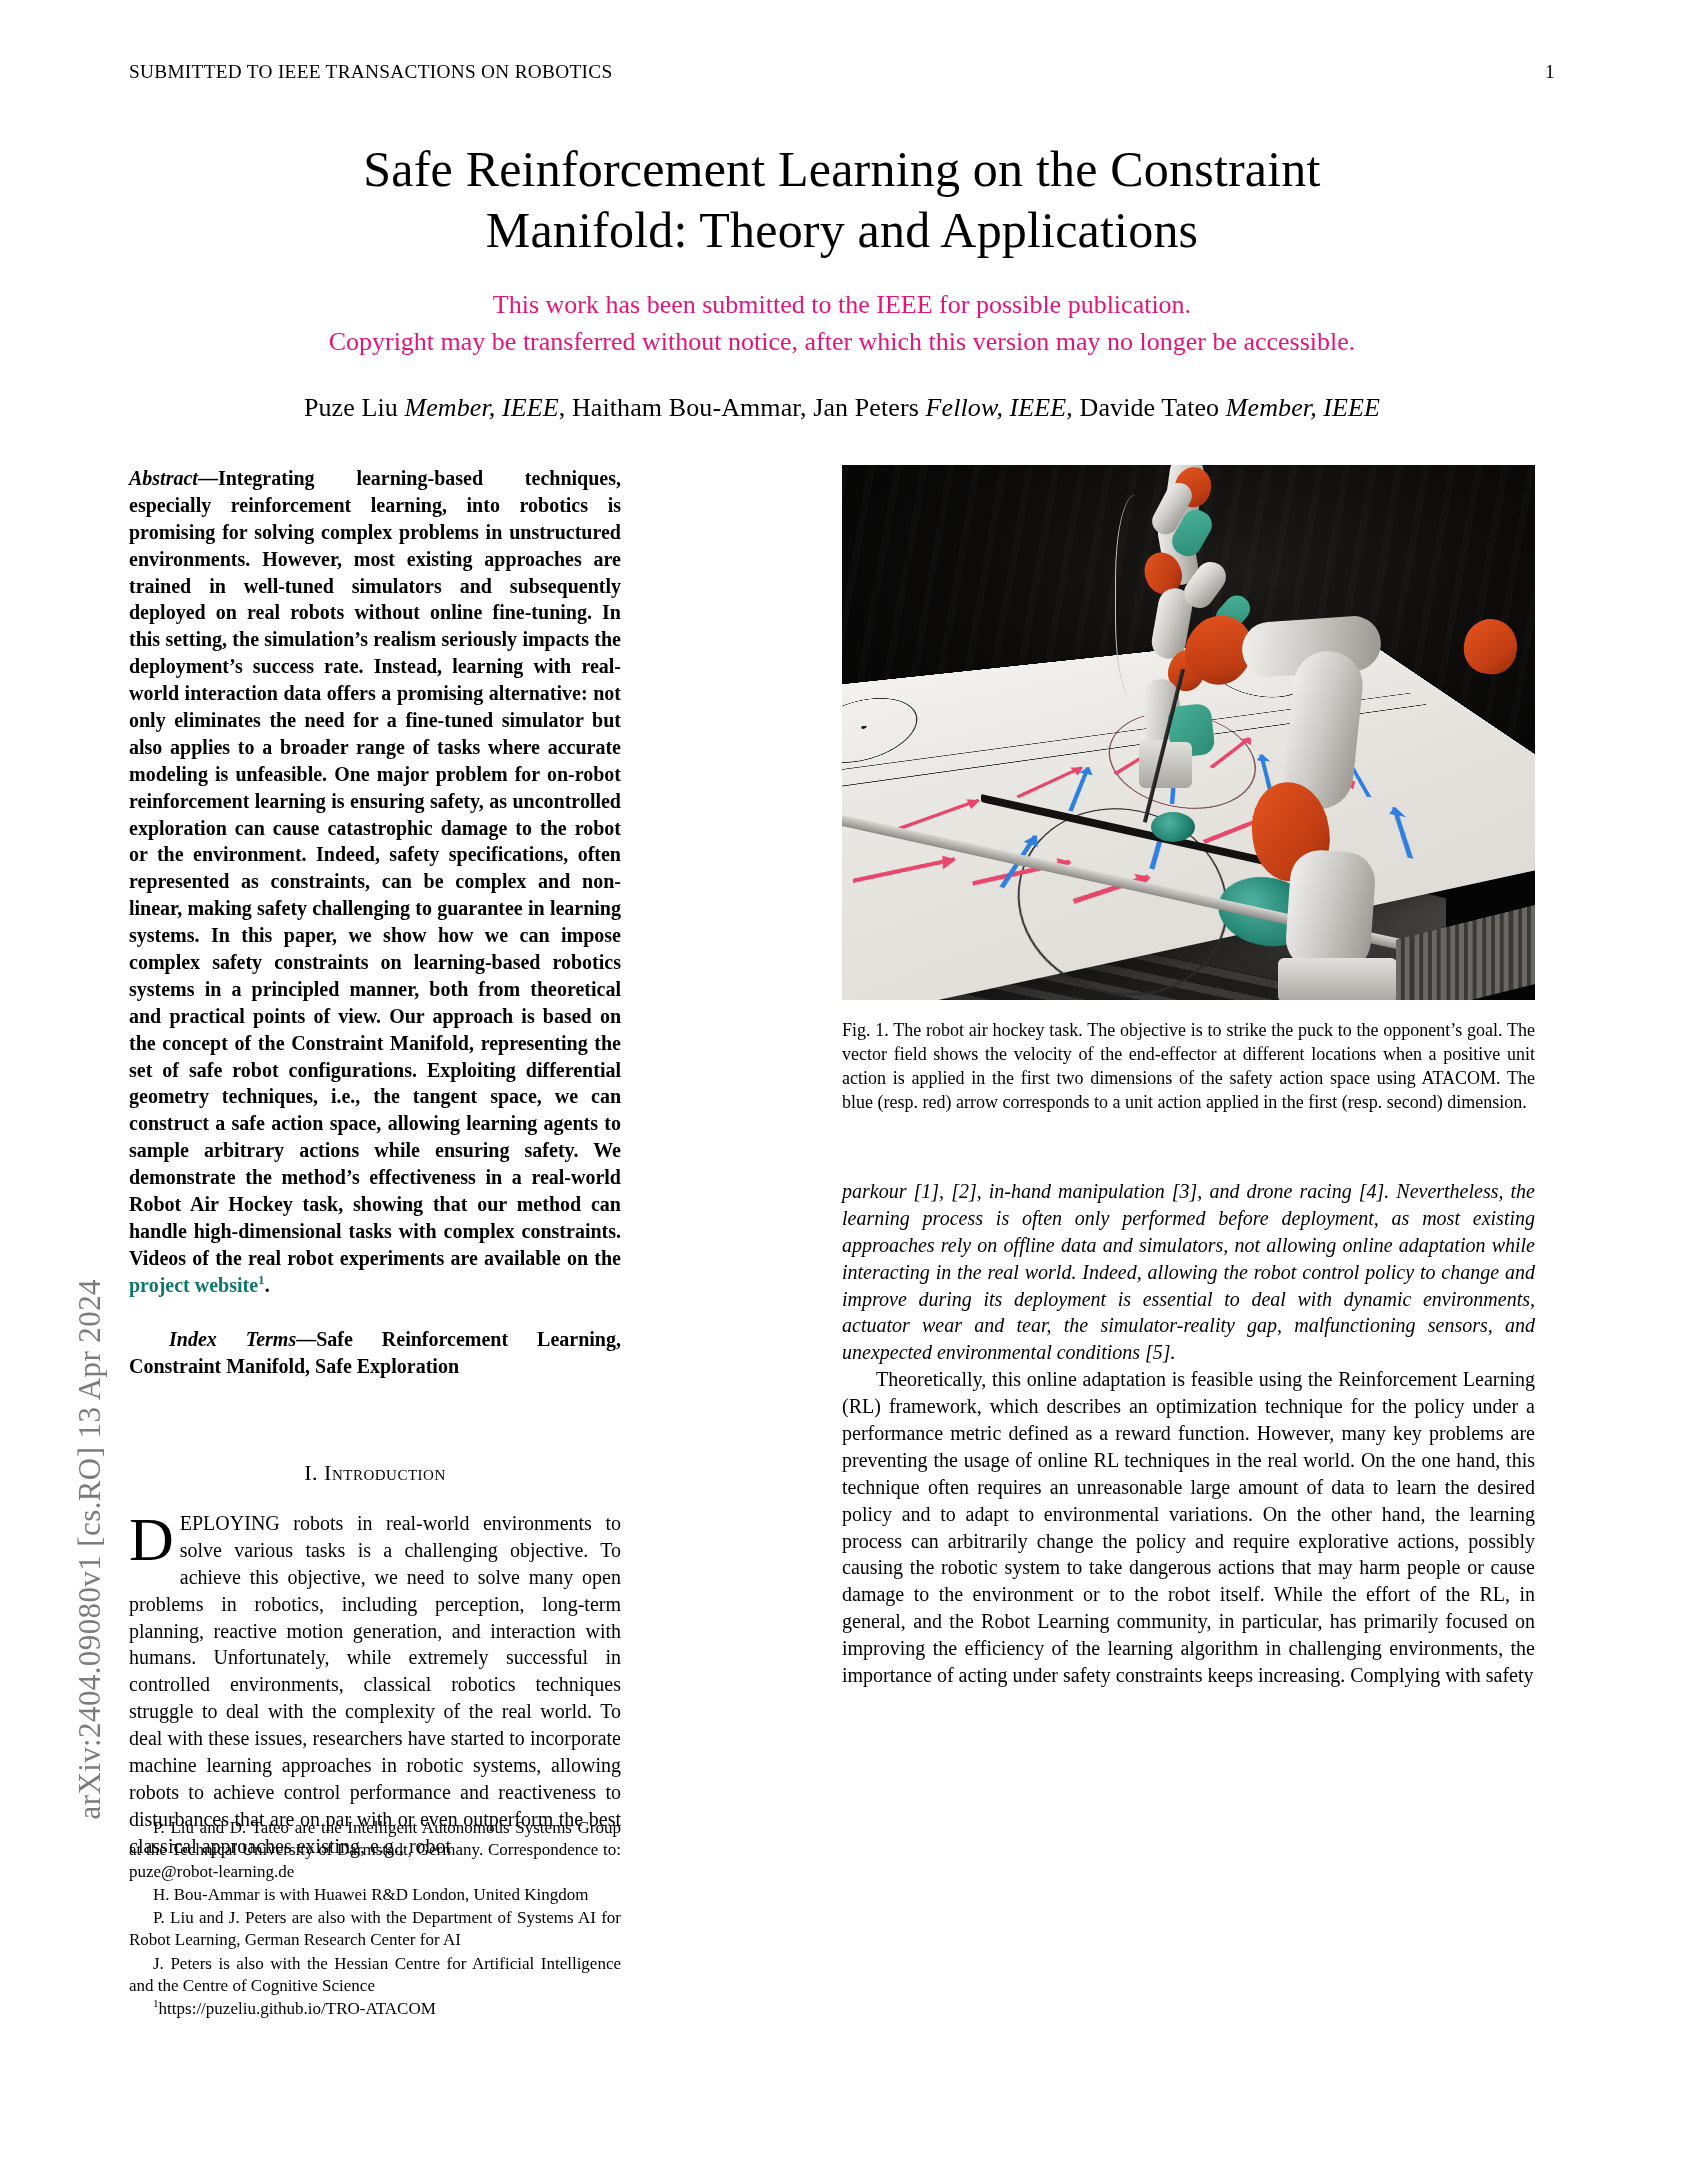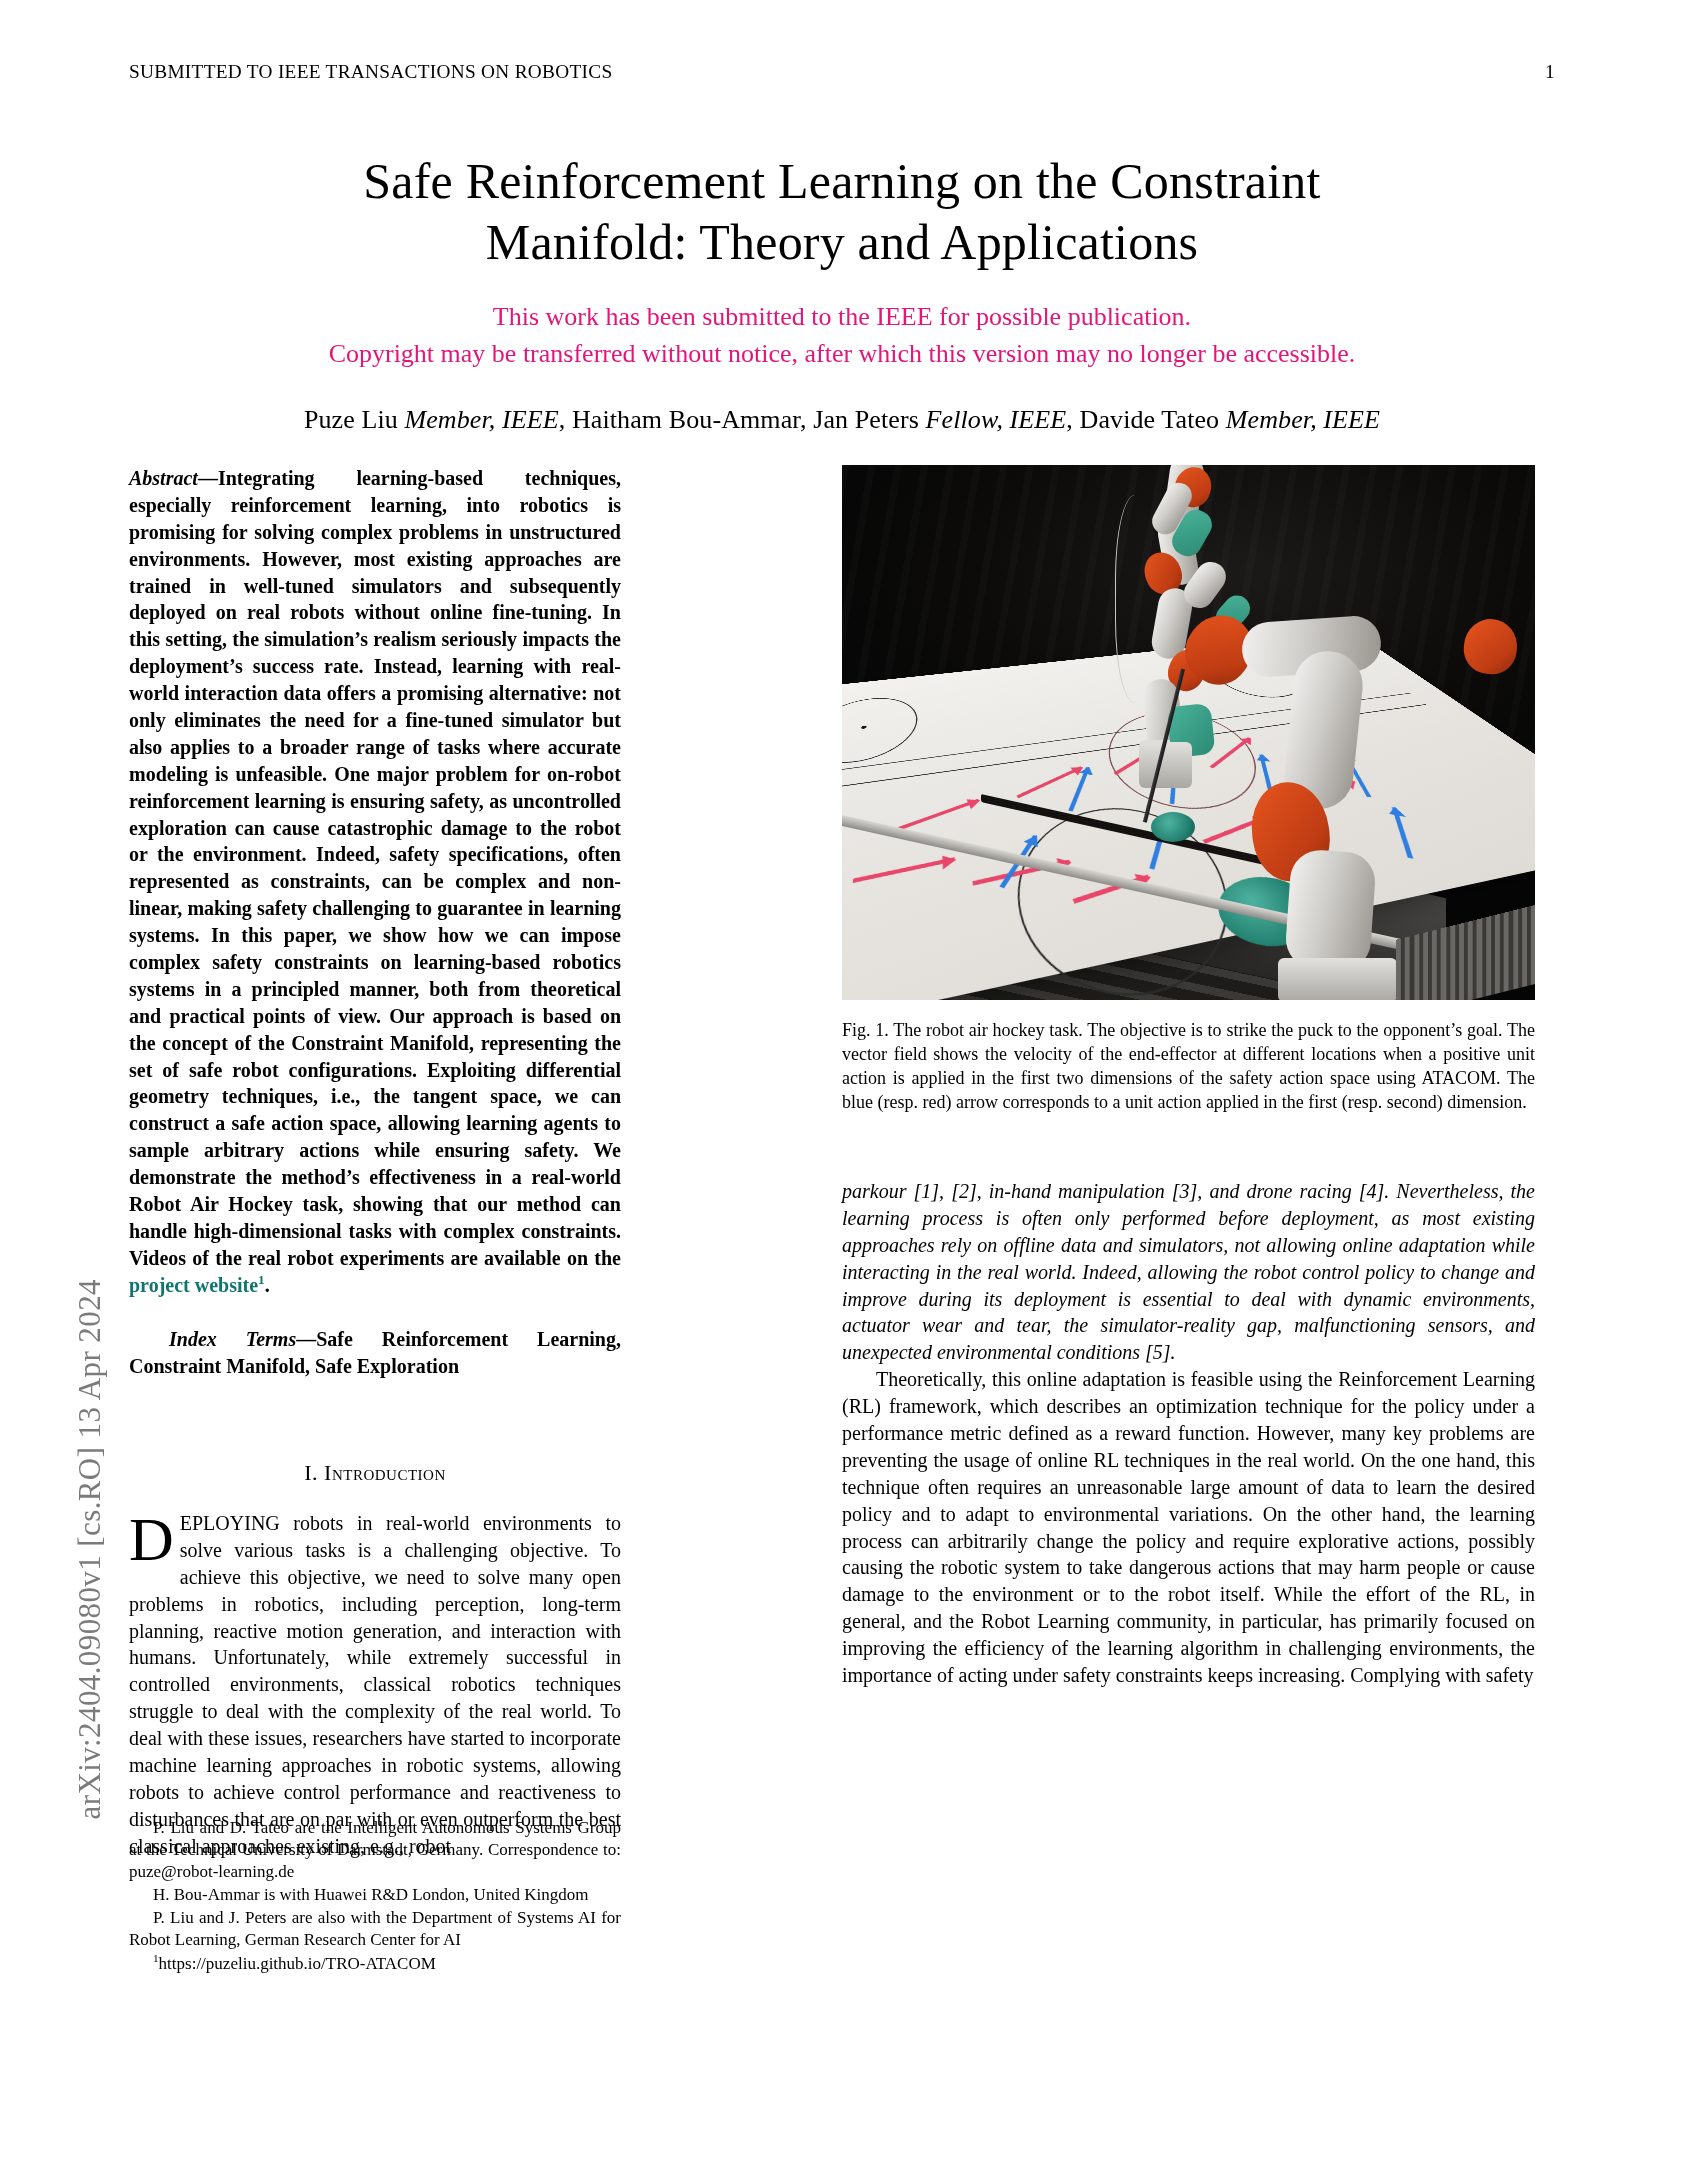--- a/index.html
+++ b/index.html
@@ -65,21 +65,21 @@
     position: absolute;
     left: 129px;
     top: 139px;
     width: 1426px;
     text-align: center;
   }
   #paper-title {
     font-size: 50px;
     line-height: 1.22;
     font-weight: normal;
-    margin: 12px;
+    margin: 0;
     letter-spacing: 0.2px;
     padding: 0 59px;
     text-align: center;
   }
   #authors {
     margin-top: 32px;
     font-size: 26px;
     letter-spacing: 0.1px;
   }
   #authors .it { font-style: italic; }
@@ -372,20 +372,21 @@
     <p class="dropcap-par">
       <span class="dropcap">D</span><span>EPLOYING robots in real-world environments to solve various tasks is a challenging objective. To achieve this objective, we need to solve many open problems in robotics, including perception, long-term planning, reactive motion generation, and interaction with humans. Unfortunately, while extremely successful in controlled environments, classical robotics techniques struggle to deal with the complexity of the real world. To deal with these issues, researchers have started to incorporate machine learning approaches in robotic systems, allowing robots to achieve control performance and reactiveness to disturbances that are on par with or even outperform the best classical approaches existing, e.g., robot</span>
     </p>
   </div>
 
   <div id="footnotes">
 
     <p>P. Liu and D. Tateo are the Intelligent Autonomous Systems Group at the Technical University of Darmstadt, Germany. Correspondence to: puze@robot-learning.de</p>
     <p>H. Bou-Ammar is with Huawei R&amp;D London, United Kingdom</p>
     <p>P. Liu and J. Peters are also with the Department of Systems AI for Robot Learning, German Research Center for AI</p>
+    <p>J. Peters is also with the Hessian Centre for Artificial Intelligence and the Centre of Cognitive Science</p>
     <p class="url"><sup>1</sup><span>https://puzeliu.github.io/TRO-ATACOM</span></p>
   </div>
 
   <div id="figure-1">
     <div id="fig1-photo">
       <div class="backdrop"></div>
       <div class="backdrop-fold"></div>
 
       <div class="table-body"></div>
       <div class="table-side"></div>

